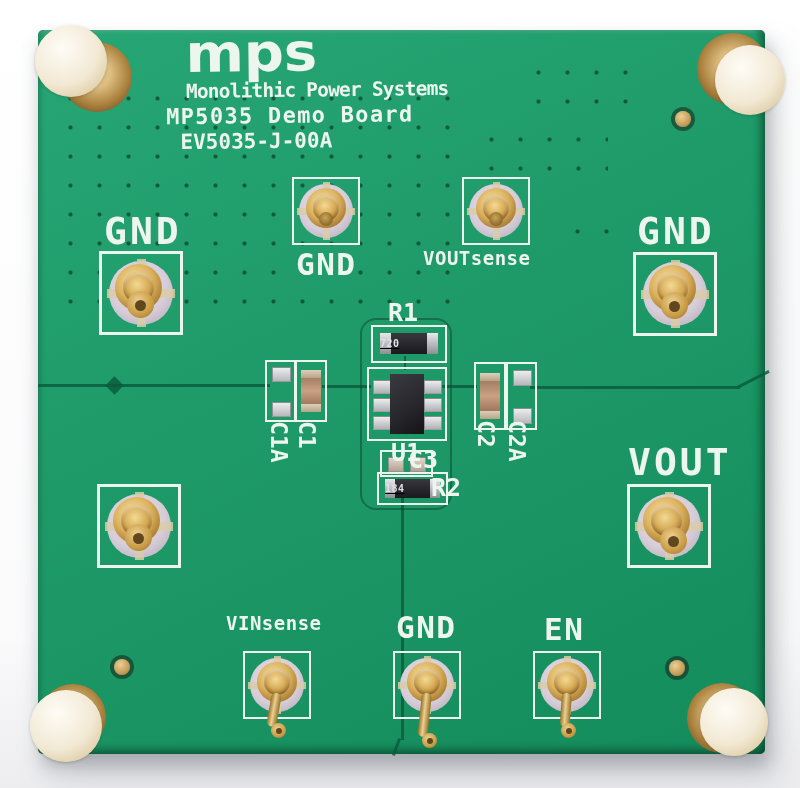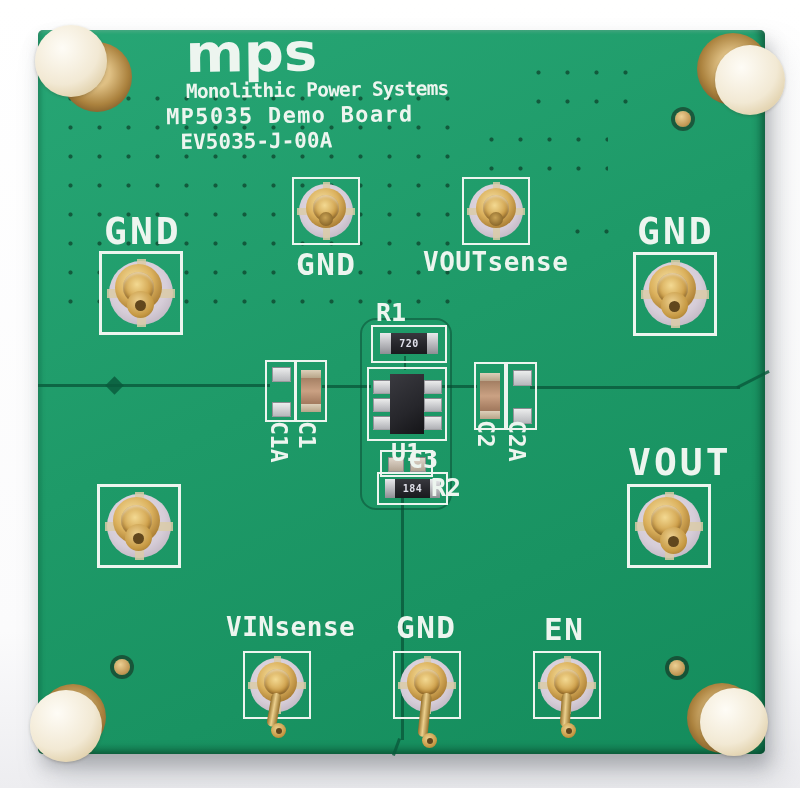--- a/index.html
+++ b/index.html
@@ -28,21 +28,21 @@
     background-size:29px 29px;
   }
   
   .cline{position:absolute;background:#0a5a3c;opacity:.82;z-index:3;}
   .trace{position:absolute;border:2px solid rgba(9,70,48,.5);border-radius:16px;z-index:3;}
   
   .silk{position:absolute;font-weight:bold;color:var(--silkscreen-white,#edf5ef);
         white-space:nowrap;z-index:6;line-height:1;}
   .silk-xl{font-size:38px;letter-spacing:3px;}
   .silk-lg{font-size:31px;letter-spacing:1.5px;}
-  .silk-md{font-size:26px;letter-spacing:.5px;}
+  .silk-md{font-size:19px;letter-spacing:.5px;}
   .silk-ref{font-size:25px;letter-spacing:0;}
   .silk-vert{font-size:23px;transform:rotate(90deg);transform-origin:0 0;}
   .header{position:absolute;left:184px;top:30px;width:340px;height:140px;
           transform:rotate(-.7deg);z-index:6;}
   .logo{position:absolute;left:2px;top:-6px;font-family:"DejaVu Sans",sans-serif;
         font-weight:bold;font-size:56px;letter-spacing:0;color:var(--silkscreen-white,#edf5ef);
         transform:scaleY(.94);line-height:1;}
   .hline1{position:absolute;left:2px;top:50px;font-size:19.5px;letter-spacing:-.8px;}
   .hline2{position:absolute;left:-18px;top:74px;font-size:22px;letter-spacing:1.3px;}
   .hline3{position:absolute;left:-4px;top:100px;font-size:21px;letter-spacing:0;}
@@ -83,21 +83,21 @@
       background:radial-gradient(circle at 45% 40%,#caa355,#8d6a2c 70%,#5f451a);}
   .tp-bot .pin{left:29px;top:42px;width:10px;height:34px;transform:rotate(6deg);}
   .tp-bot .stub{left:28px;top:72px;width:15px;height:15px;}
   .tp-bot .hole{left:33px;top:77px;width:6px;height:6px;}
   .tp-bot-long .pin{height:44px;}
   .tp-bot-long .stub{left:29px;top:82px;}
   .tp-bot-long .hole{left:34px;top:87px;}
   
   .smd{position:absolute;border:2.5px solid var(--silkscreen-white,#edf5ef);z-index:5;}
   .res-body{position:absolute;background:linear-gradient(180deg,#38383e,var(--chip-black,#26262b) 55%,#1a1a1e);
-      display:flex;align-items:center;justify-content:center;}
+      display:flex;align-items:center;text-decoration:underline;}
   .res-end{position:absolute;top:0;bottom:0;width:11px;
       background:linear-gradient(180deg,#e9e9ec,#aaaaaf 70%,#8e8e94);}
   .res-mark{font-size:10px;font-weight:bold;color:#e0e0ea;letter-spacing:.5px;z-index:2;}
   .pad-sq{position:absolute;background:linear-gradient(#eceded,#b7b8bc);border:1px solid rgba(120,120,126,.7);}
   .cap-body{position:absolute;
       background:linear-gradient(180deg,#8d6a52,#b08a6d 28%,var(--cap-brown,#caa183) 50%,#a87f63 76%,#8d6a52);}
   .cap-end{position:absolute;left:0;right:0;height:8px;background:linear-gradient(#ddd0ba,#b7a488);}
   .chip-body{position:absolute;background:linear-gradient(145deg,#3a3a40,var(--chip-black,#1f1f24) 60%,#141417);}
   .chip-pad{position:absolute;width:16px;height:12px;
       background:linear-gradient(#eceded,#b0b1b6);border:1px solid rgba(110,110,116,.6);}
@@ -218,21 +218,21 @@
   <div class="tp tp-sm tp-bot" style="left:533px;top:651px;">
     <div class="sq"></div>
     <div class="pad"></div>
     <div class="turret"></div>
     <div class="tcore"></div>
     <div class="pin" style="transform:rotate(4deg);"></div>
     <div class="stub"></div>
     <div class="hole"></div>
   </div>
 
-  <div class="silk silk-ref" style="left:376px;top:300px;">R1</div>
+  <div class="silk silk-ref" style="left:388px;top:300px;">R1</div>
   <div class="smd" style="left:371px;top:325px;width:72px;height:34px;">
     <div class="res-body" style="left:7px;top:6px;width:58px;height:21px;">
       <div class="res-end" style="left:0;"></div>
       <div class="res-end" style="right:0;"></div>
       <span class="res-mark">720</span>
     </div>
   </div>
 
   <div class="smd" style="left:367px;top:367px;width:76px;height:70px;">
     <div class="chip-pad" style="left:4px;top:11px;"></div>

